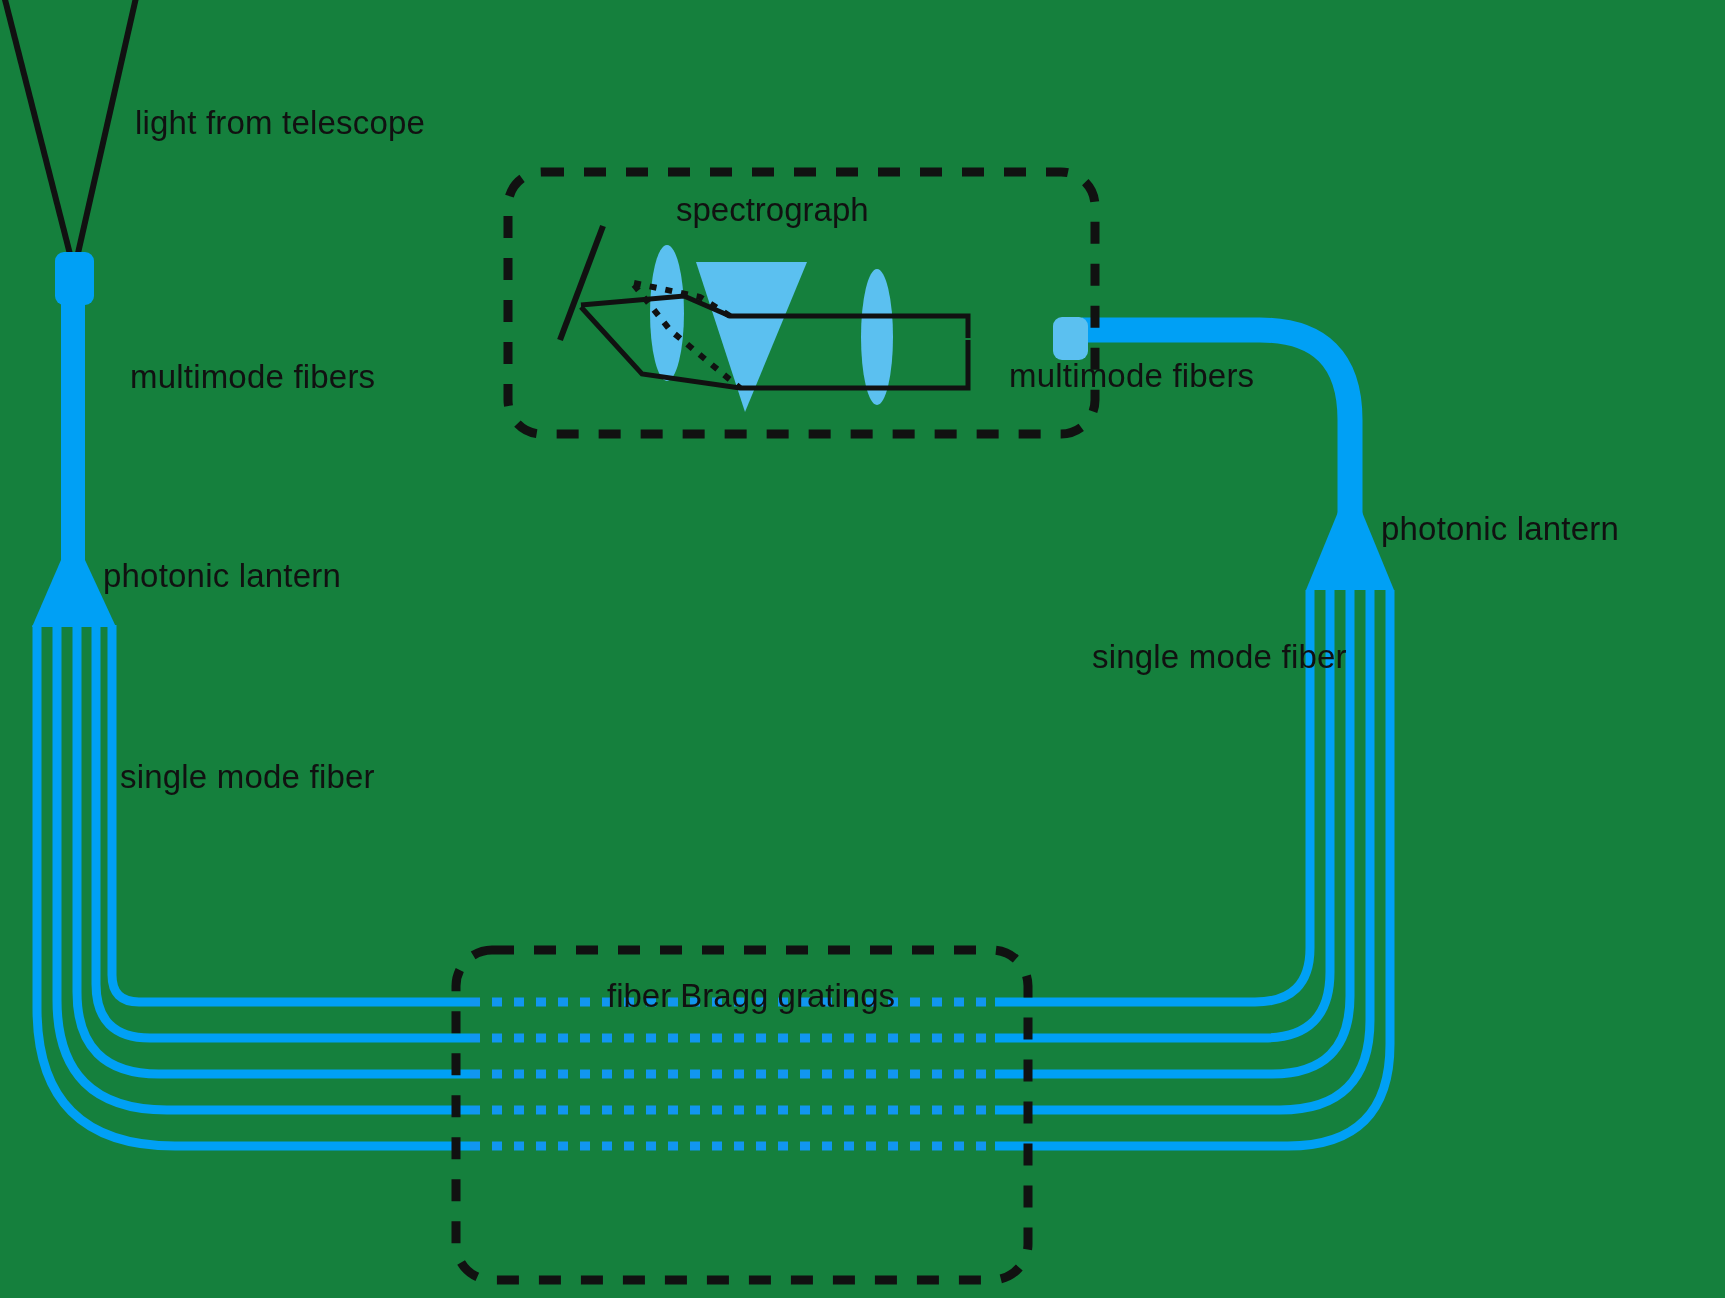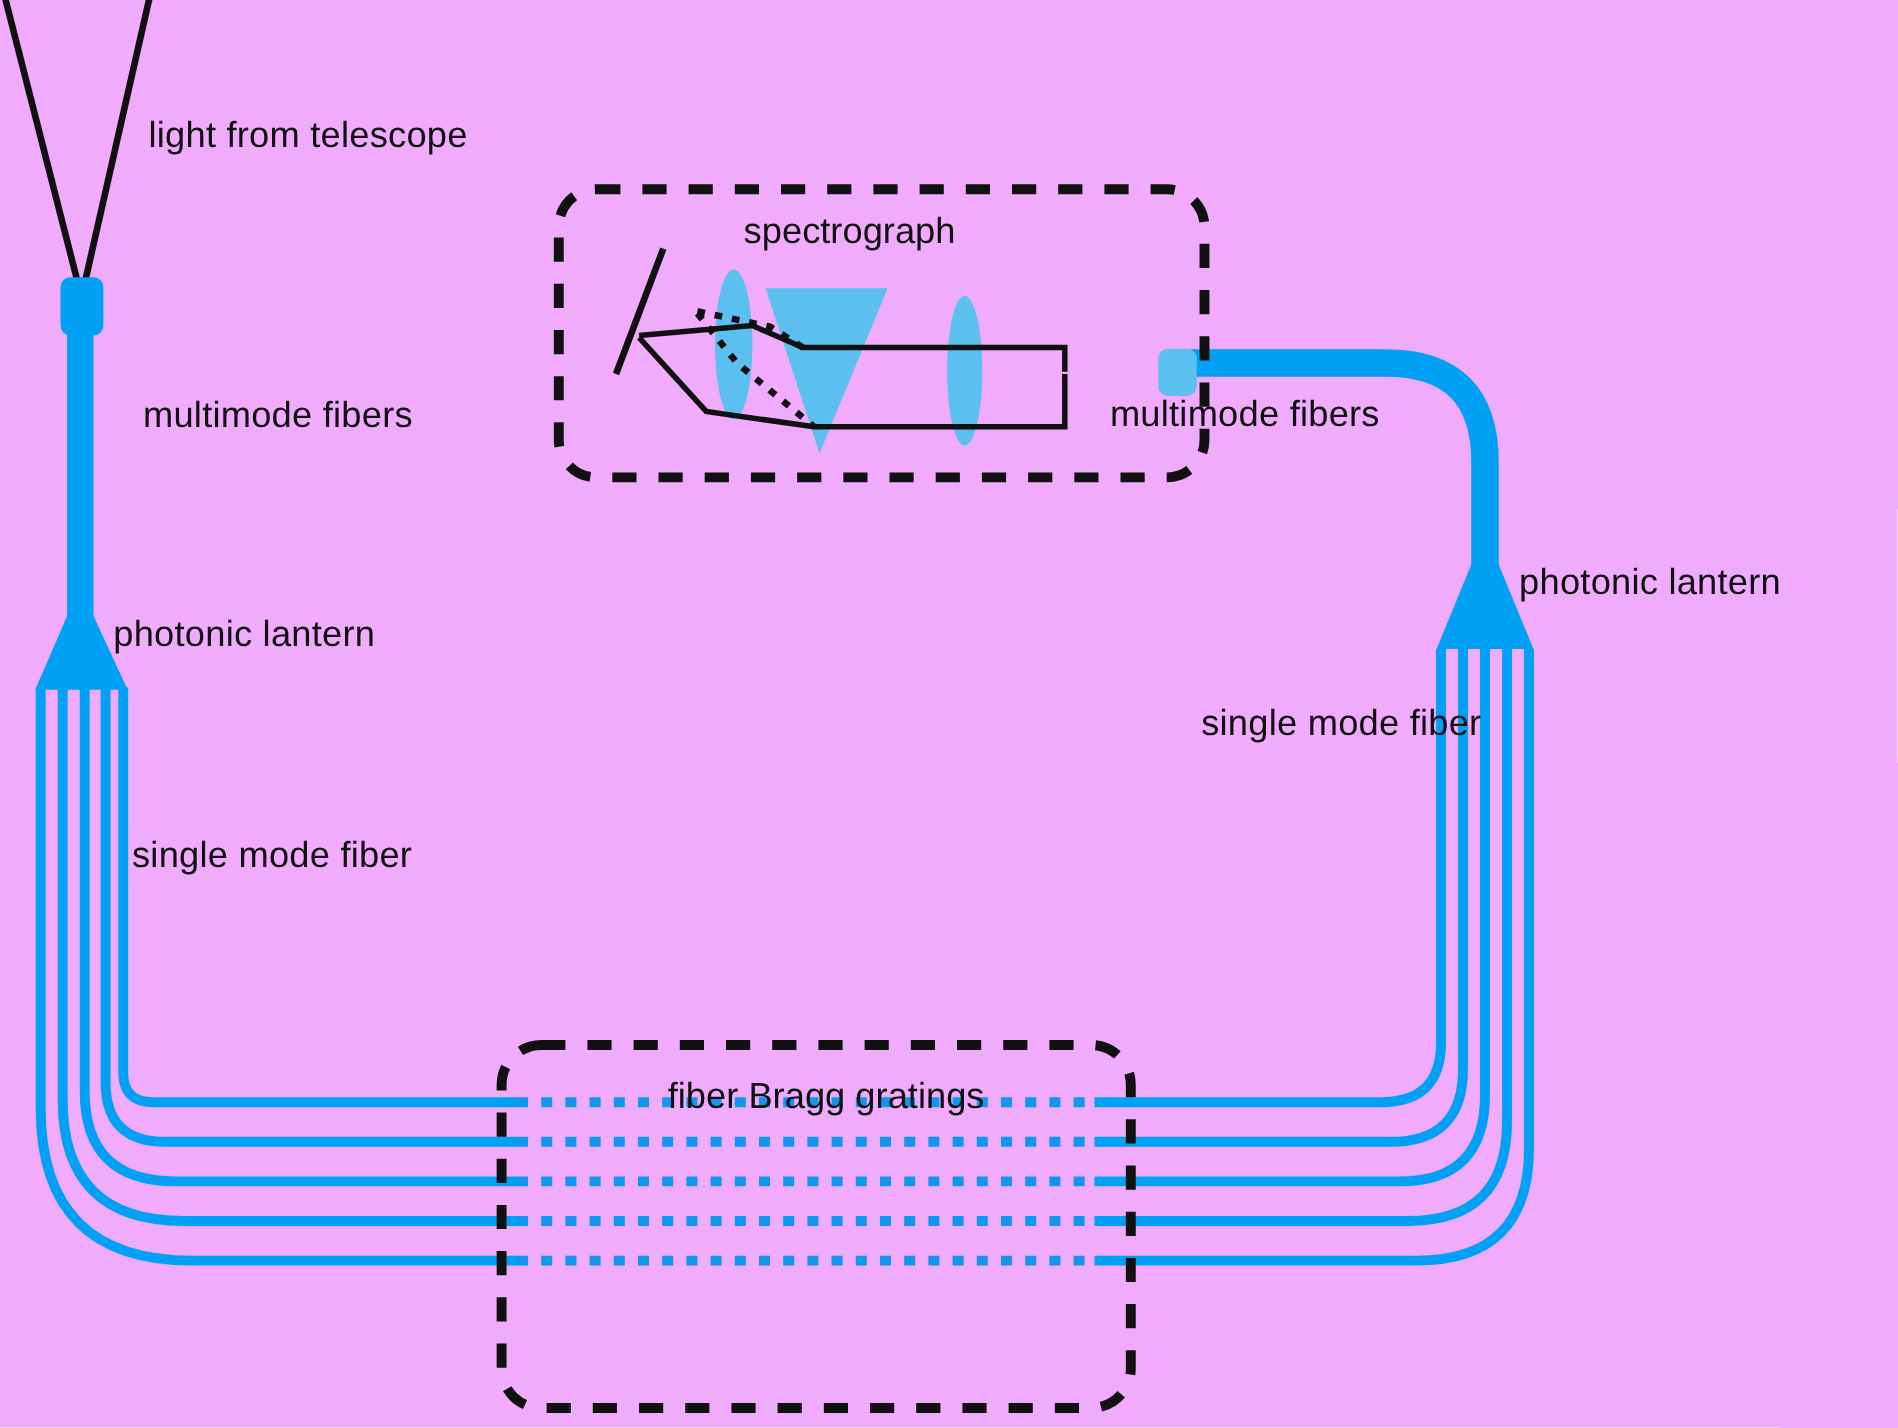--- a/index.html
+++ b/index.html
@@ -4,21 +4,21 @@
 <style>
   html, body {
     margin: 0;
     padding: 0;
     background: #ffffff;
   }
   #stage {
     position: relative;
     width: 1725px;
     height: 1298px;
-    background: #f0abfc;
+    background: #15803d;
     font-family: "Liberation Sans", sans-serif;
     overflow: hidden;
   }
   svg.diagram {
     position: absolute;
     left: 0;
     top: 0;
     width: 1725px;
     height: 1298px;
   }

